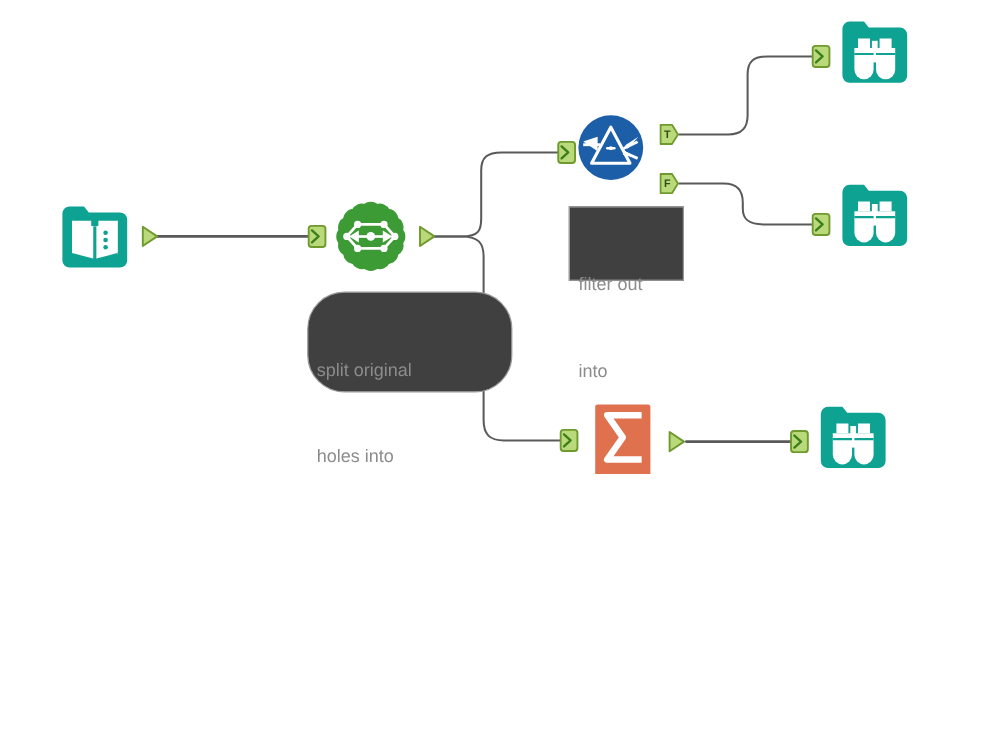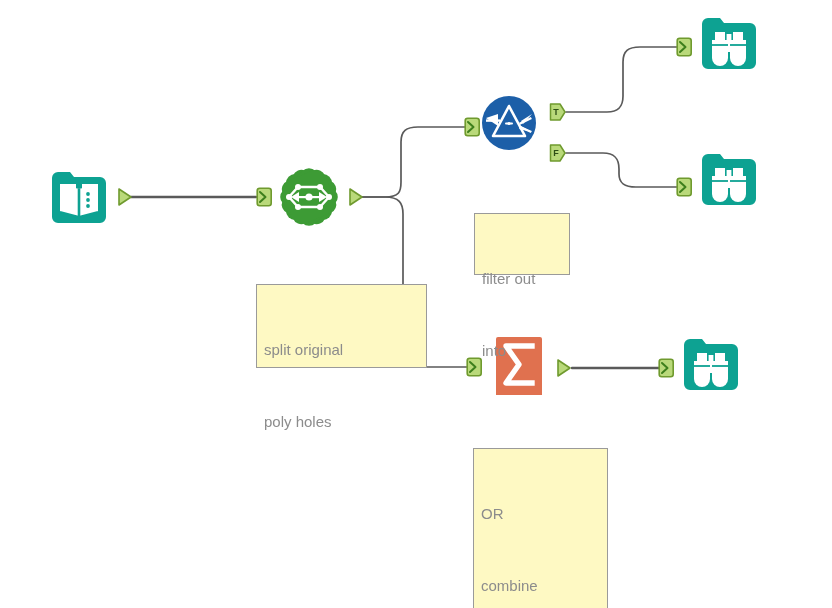--- a/index.html
+++ b/index.html
@@ -56,30 +56,29 @@
     line-height: 20px;
     text-align: center;
     font-size: 9px;
     font-weight: bold;
     color: #2f4f16;
     font-family: "Liberation Sans", sans-serif;
   }
   
   .note {
     position: absolute;
-    background: #fef9c3;
+    background: #404040;
     border: 1px solid #9a9a9a;
     box-sizing: border-box;
     padding: 5px 7px 6px 7px;
     font-family: "Liberation Sans", sans-serif;
     font-size: 15px;
     line-height: 24px;
     color: #8c8c8c;
     white-space: pre;
-    margin-top: 41px;
   }
   .note .line { display: block; }
 </style>
 </head>
 <body>
 
 <div id="canvas">
 
   <svg id="wires" viewBox="0 0 832 608" xmlns="http://www.w3.org/2000/svg">
     <g fill="none" stroke="#5a5a5a" stroke-width="2.4" stroke-linecap="round">
@@ -281,32 +280,24 @@
         <path d="M32 28 h16 v18 a8 8 0 0 1 -16 0 z"></path>
         <rect x="28.6" y="22" width="4.8" height="18"></rect>
       </g>
       <g stroke="#0da292" stroke-width="1.8">
         <line x1="14" y1="33" x2="30" y2="33"></line>
         <line x1="32" y1="33" x2="48" y2="33"></line>
       </g>
     </svg>
   </div>
 
-  <div class="note" style="left:256px; top:243px; width:171px; height:84px;">
+  <div class="note" style="left:256px; top:243px; width:171px; height:84px;border-radius:31px;">
     <span class="line">split original</span>
-    <span class="line">poly holes</span>
+    <span class="line">holes into</span>
   </div>
 
   <div class="note" style="left:474px; top:172px; width:96px; height:62px;">
     <span class="line">filter out</span>
     <span class="line">into</span>
   </div>
 
-  <div class="note" style="left:473px; top:407px; width:135px; height:168px;">
-    <span class="line">OR</span>
-    <span class="line">combine</span>
-    <span class="line">polygons</span>
-    
-    
-    
-  </div>
 
 </div>
 
 </body></html>

